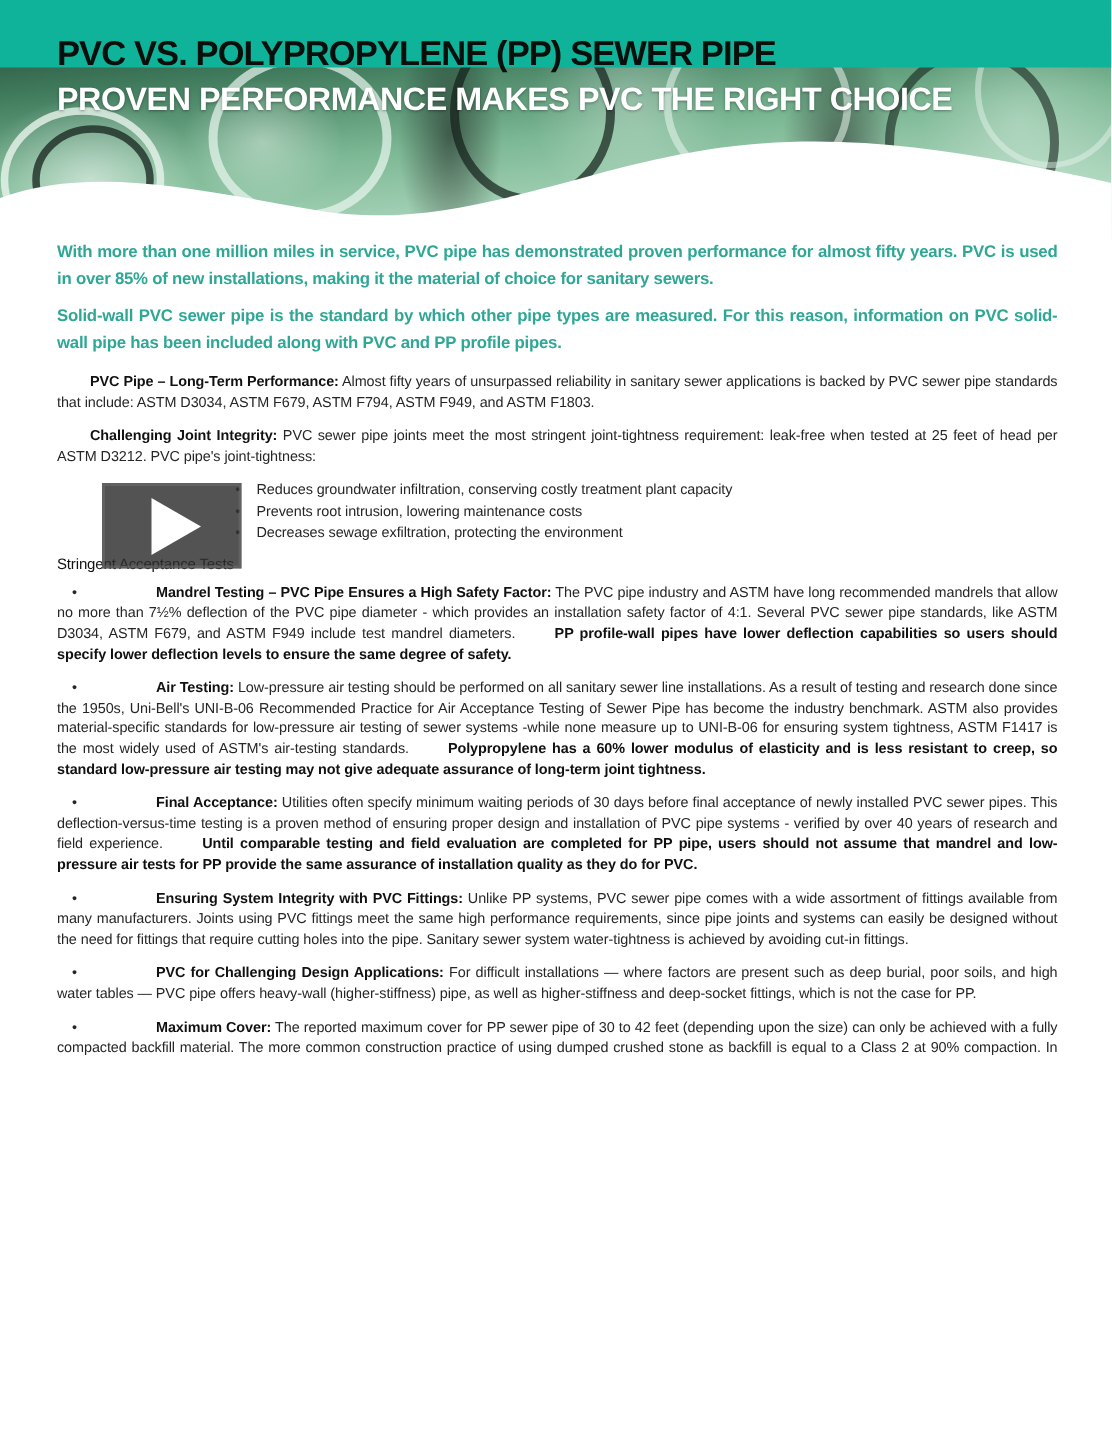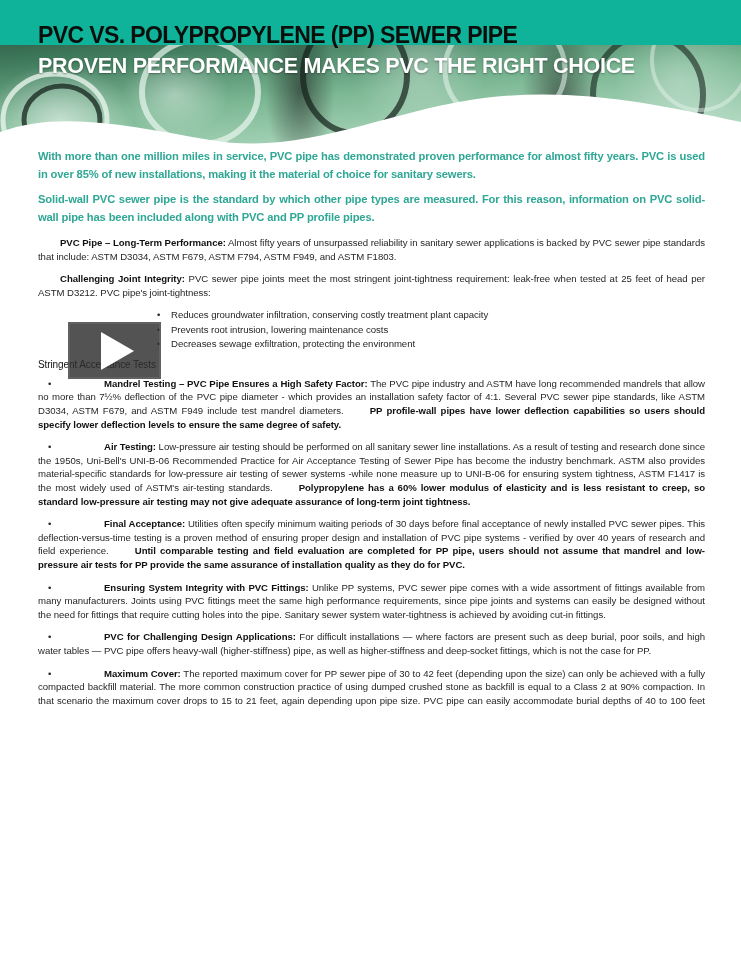--- a/index.html
+++ b/index.html
@@ -82,21 +82,21 @@
     bottom: 0;
     width: 741px;
     height: 90px;
     pointer-events: none;
   }
 
   
   .content {
     position: absolute;
     left: 0;
-    top: 144px;
+    top: 156px;
     width: 741px;
   }
   .inner {
     padding: 4px 36px 0 38px;
   }
   p {
     margin: 0;
   }
   .lead {
     color: #2fa795;

